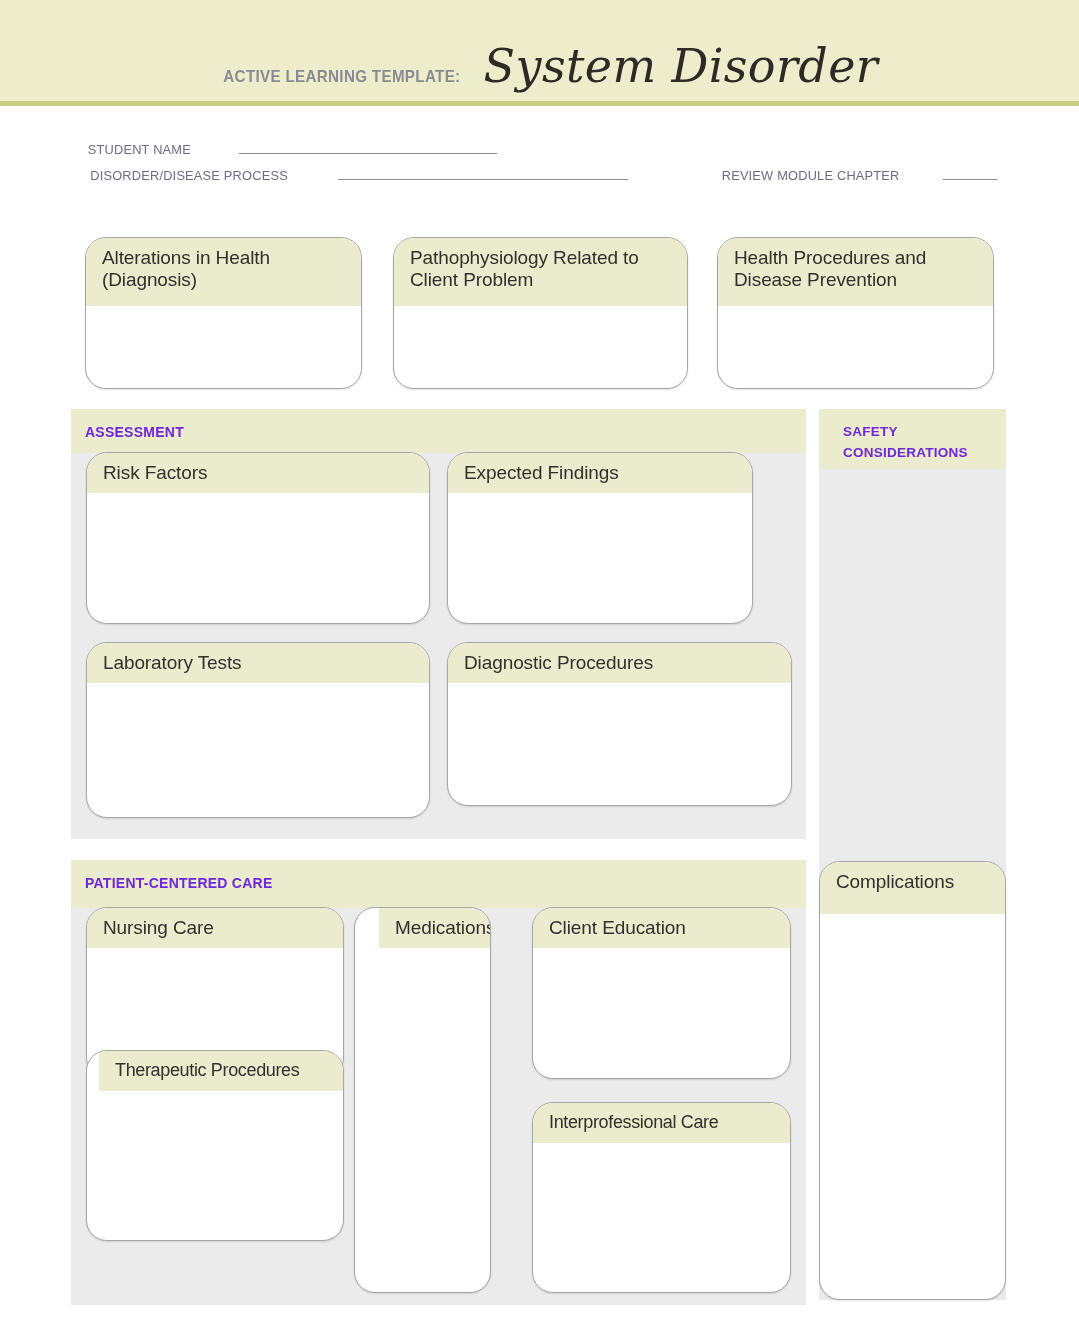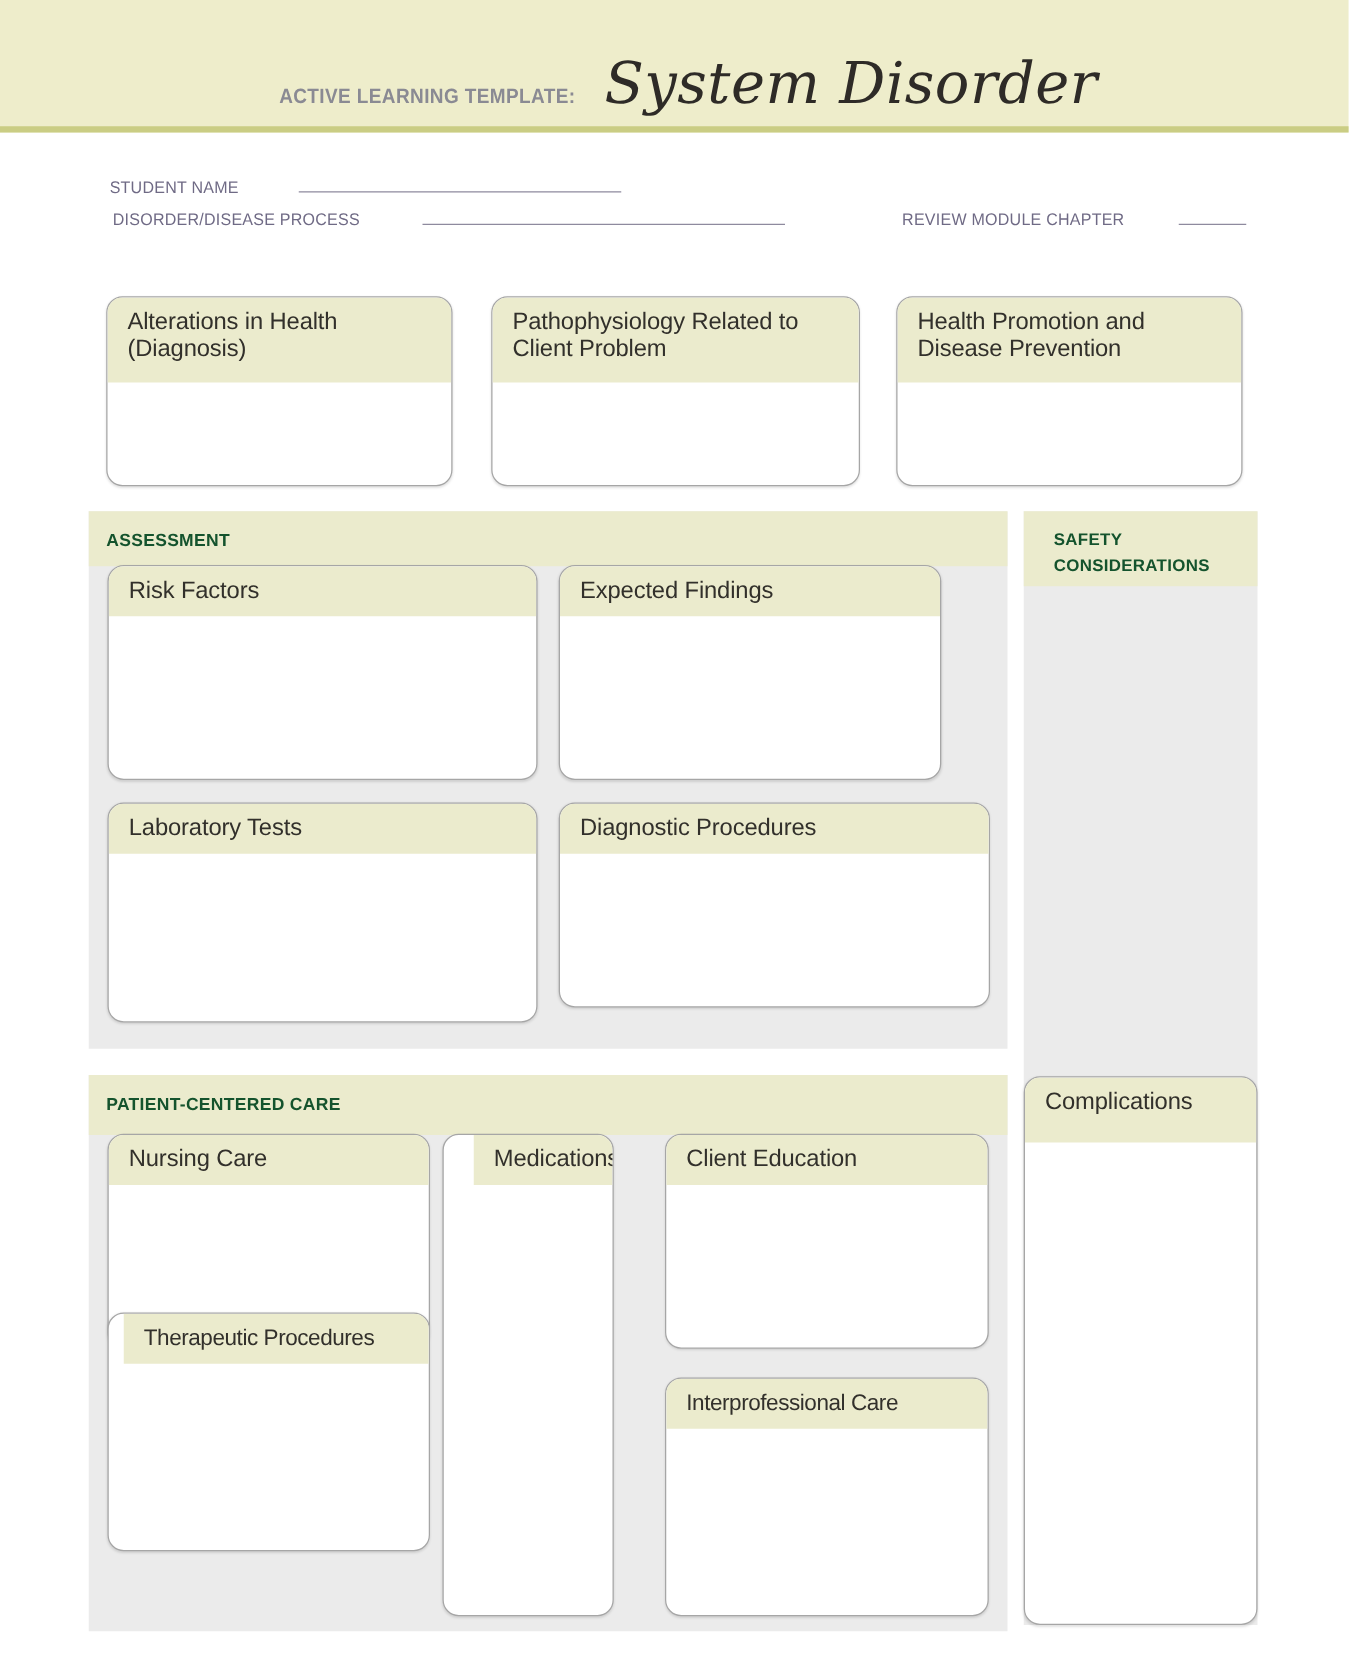--- a/index.html
+++ b/index.html
@@ -121,21 +121,21 @@
     box-sizing: border-box;
     background: #ebebeb;
   }
   .panel-head {
     background: #ebebcd;
     box-sizing: border-box;
     padding: 13px 14px 0 14px;
     font-size: 13.5px;
     font-weight: 700;
     letter-spacing: 0.25px;
-    color: #14532d;
+    color: #6d28d9;
     text-transform: uppercase;
     line-height: 1.55;
   }
   .panel-head.narrow {
     font-family: "Liberation Sans Narrow", "Liberation Sans", sans-serif;
     font-size: 14px;
     transform-origin: left top;
   }
 
   
@@ -171,21 +171,21 @@
   #card-education    { left: 532px; top: 907px; width: 259px; height: 172px; }
   #card-therapeutic  { left: 86px;  top: 1050px; width: 258px; height: 191px; padding-left: 12px; }
   #card-interprof    { left: 532px; top: 1102px; width: 259px; height: 191px; }
   .pcc-card .card-head { height: 40px; }
 
   
   .head-tight { font-size: 18px; letter-spacing: -0.35px; }
 
   
   .panel { z-index: 1; }
-  .card  { z-index: 2; }
+  .card  { z-index: 2; border-radius: 21px; }
 </style>
 </head>
 <body>
 
 <div class="banner">
   <div class="banner-inner">
     <span class="banner-kicker">ACTIVE LEARNING TEMPLATE:</span>
     <span class="banner-title">System Disorder</span>
   </div>
 </div>
@@ -211,21 +211,21 @@
   <div class="card-head">Alterations in Health (Diagnosis)</div>
   <div class="card-body"></div>
 </div>
 
 <div class="card top-card" id="card-patho">
   <div class="card-head">Pathophysiology Related to Client Problem</div>
   <div class="card-body"></div>
 </div>
 
 <div class="card top-card" id="card-health">
-  <div class="card-head">Health Promotion and Disease Prevention</div>
+  <div class="card-head">Health Procedures and Disease Prevention</div>
   <div class="card-body"></div>
 </div>
 
 <div class="panel" id="panel-assessment">
   <div class="panel-head narrow">ASSESSMENT</div>
 </div>
 
 <div class="card assess-card" id="card-risk">
   <div class="card-head">Risk Factors</div>
   <div class="card-body"></div>

